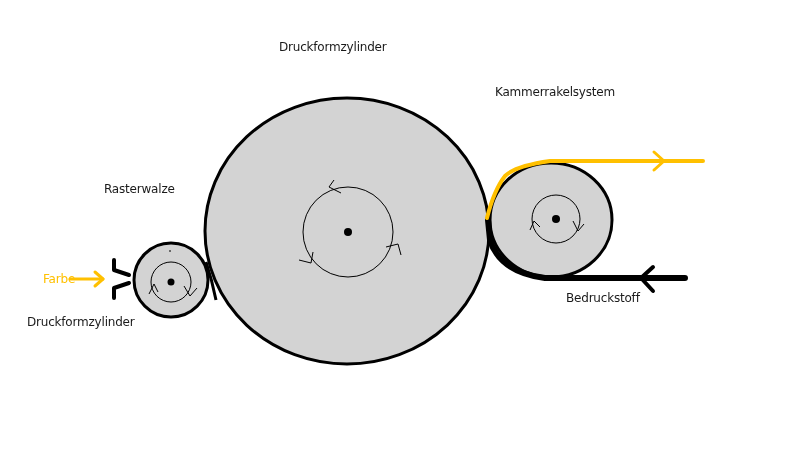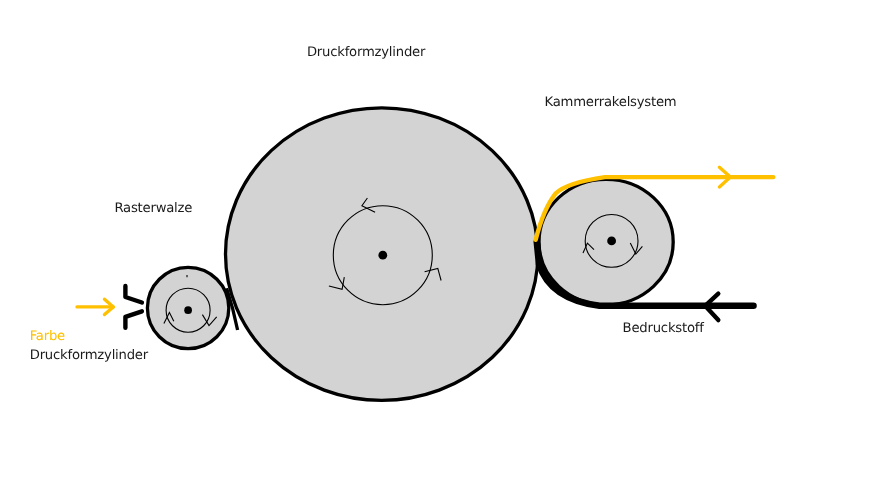--- a/index.html
+++ b/index.html
@@ -86,15 +86,15 @@
 
   <g stroke="#ffc000" stroke-width="3" fill="none" stroke-linecap="round" stroke-linejoin="round">
     <line x1="70" y1="279" x2="103" y2="279"></line>
     <polyline points="95,272 103,279 95,286"></polyline>
   </g>
 </svg>
 
 <div class="label" style="left:279px; top:40px;">Druckformzylinder</div>
 <div class="label" style="left:495px; top:85px;">Kammerrakelsystem</div>
 <div class="label" style="left:104px; top:182px;">Rasterwalze</div>
-<div class="label ink" style="left:27px; top:272px;margin-top:26px;">Farbe</div>
+<div class="label ink" style="left:43px; top:272px;">Farbe</div>
 <div class="label" style="left:27px; top:315px;">Druckformzylinder</div>
 <div class="label" style="left:566px; top:291px;text-align:right;">Bedruckstoff</div>
 
 </body></html>

